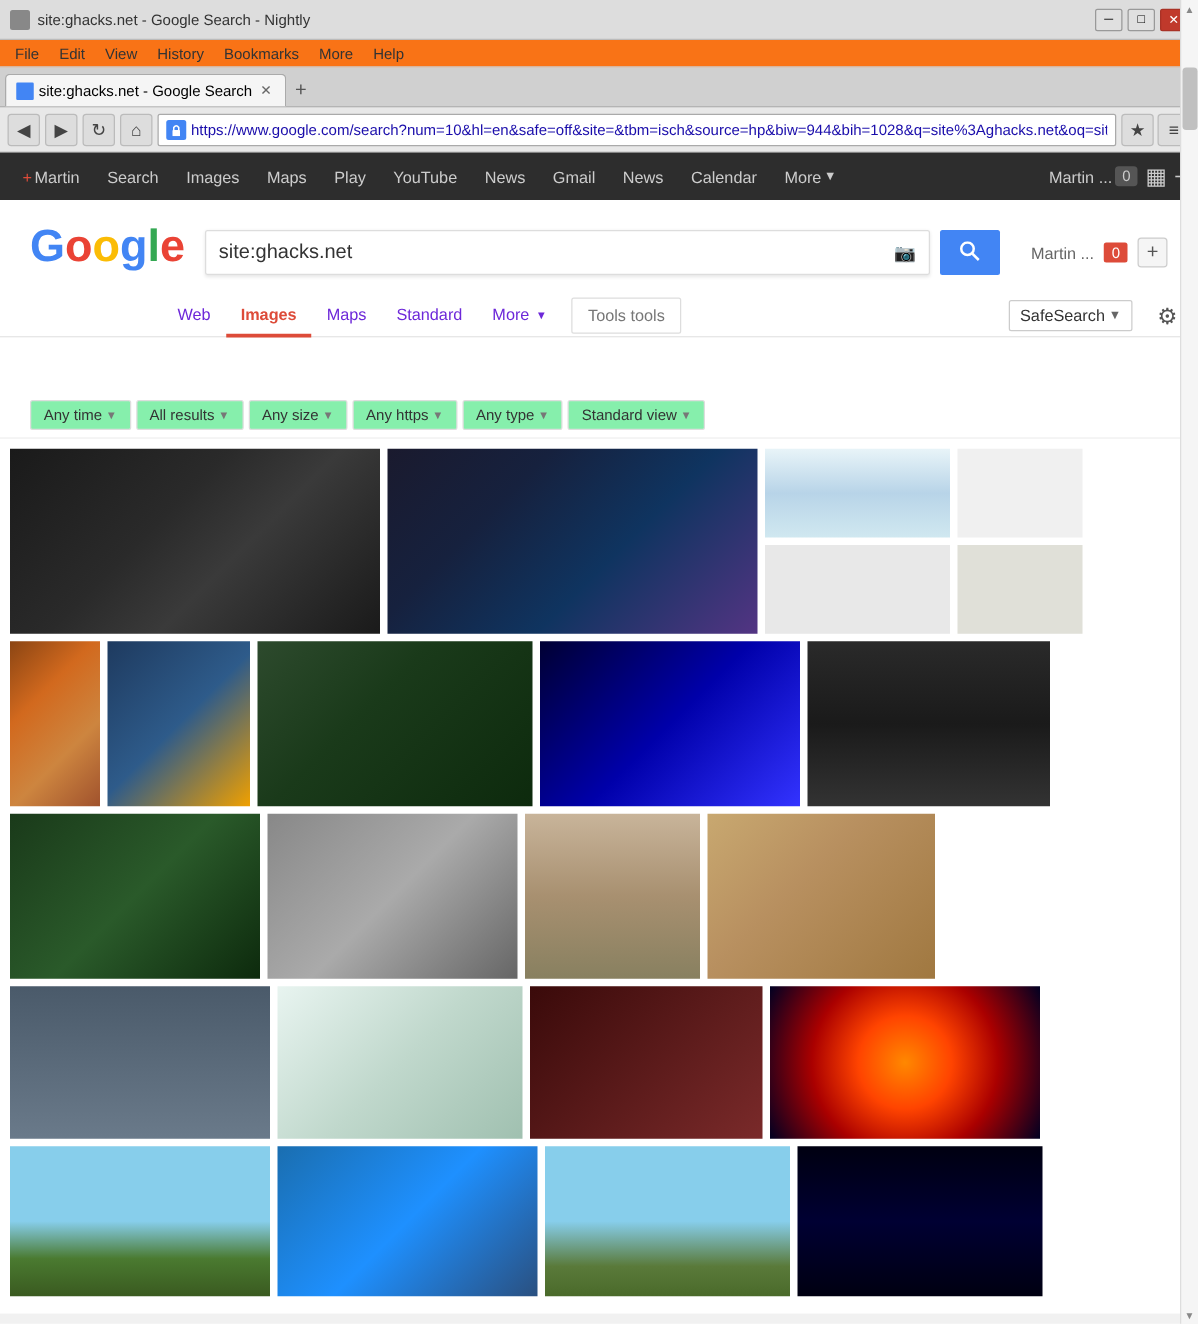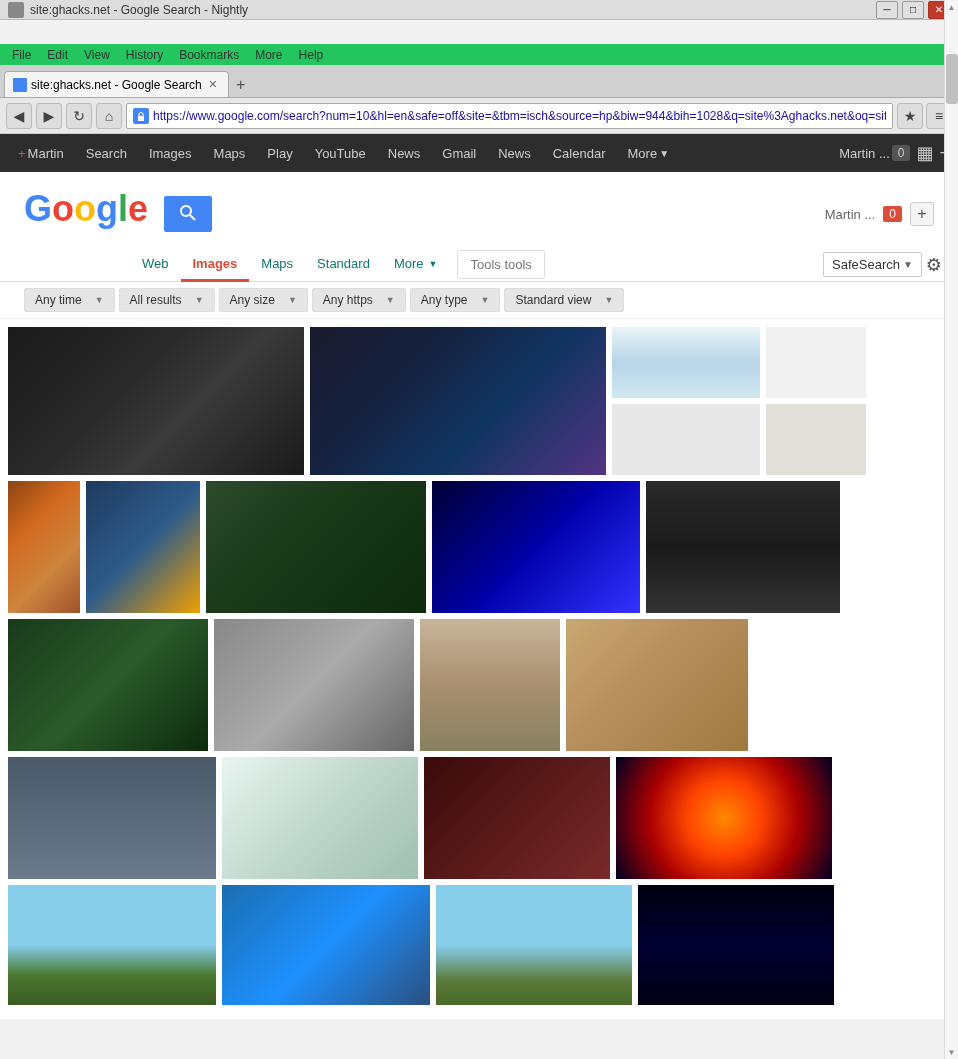--- a/index.html
+++ b/index.html
@@ -6,38 +6,37 @@
     body { font-family: Arial, sans-serif; font-size: 13px; background: #f1f1f1; width: 958px; overflow-x: hidden; }
 
     
     .title-bar {
       background: #ddd;
       padding: 4px 8px;
       display: flex;
       align-items: center;
       justify-content: space-between;
       border-bottom: 1px solid #bbb;
-      height: 20px;
+      height: 32px;
     }
     .title-bar-left { display: flex; align-items: center; gap: 6px; }
     .title-bar-icon { width: 16px; height: 16px; background: #888; border-radius: 2px; }
     .title-bar-title { font-size: 12px; color: #333; }
     .window-controls { display: flex; gap: 4px; }
     .win-btn { width: 22px; height: 18px; border: 1px solid #999; background: #e0e0e0; border-radius: 2px; cursor: pointer; display: flex; align-items: center; justify-content: center; font-size: 10px; }
     .win-btn.close { background: #c0392b; color: white; border-color: #a93226; }
 
     
     .menu-bar {
-      background: #22c55e;
+      background: #f97316;
       border-bottom: 1px solid #ccc;
       display: flex;
       align-items: center;
       padding: 2px 4px;
       height: 22px;
-      margin-top: 24px;
     }
     .menu-item { padding: 2px 8px; font-size: 12px; color: #333; cursor: pointer; }
 
     
     .tab-bar {
       background: #d0d0d0;
       display: flex;
       align-items: flex-end;
       padding: 4px 4px 0;
       height: 32px;
@@ -128,21 +127,21 @@
       cursor: pointer;
       height: 36px;
     }
     .google-account-area { display: flex; align-items: center; gap: 8px; margin-left: auto; }
     .g-account-name { color: #666; font-size: 13px; }
     .g-notif-count { background: #dd4b39; color: white; border-radius: 2px; padding: 1px 6px; font-size: 12px; }
     .g-account-btn { width: 24px; height: 24px; border: 1px solid #ccc; border-radius: 3px; background: #f5f5f5; cursor: pointer; display: flex; align-items: center; justify-content: center; font-size: 16px; color: #555; }
     .s-tab {
       padding: 8px 12px;
       font-size: 13px;
-      color: #0f766e;
+      color: #6d28d9;
       cursor: pointer;
       border-bottom: 3px solid transparent;
       margin-bottom: -1px;
     }
     .s-tab.active { color: #dd4b39; border-bottom: 3px solid #dd4b39; font-weight: bold; }
     .s-tab-more { display: flex; align-items: center; gap: 2px; }
     .search-tools-btn {
       padding: 6px 12px;
       font-size: 13px;
       color: #777;
@@ -161,28 +160,29 @@
       padding: 6px 0 6px 24px;
       display: flex;
       align-items: center;
       gap: 4px;
       background: white;
       border-bottom: 1px solid #ebebeb;
     }
     .filter-btn {
       display: flex;
       align-items: center;
-      gap: 13px;
+      gap: 3px;
       border: 1px solid #ddd;
       border-radius: 2px;
       padding: 4px 10px;
       font-size: 12px;
       cursor: pointer;
-      background: #e5e5e5;
+      background: #86efac;
       color: #333;
+      margin-top: 44px;
     }
     .filter-arrow { font-size: 9px; color: #777; }
 
     
     .image-grid { background: white; padding: 8px 8px; }
     .image-row { display: flex; gap: 6px; margin-bottom: 6px; align-items: flex-start; }
 
     
     .img-placeholder {
       background: #ccc;
@@ -303,20 +303,24 @@
     <div class="google-logo">
       <span class="google-logo-text g-blue">G</span>
       <span class="google-logo-text g-red">o</span>
       <span class="google-logo-text g-yellow">o</span>
       <span class="google-logo-text g-blue">g</span>
       <span class="google-logo-text g-green">l</span>
       <span class="google-logo-text g-red">e</span>
     </div>
 
     <div class="search-bar-row" style="flex:1;">
+      <div class="search-input-container">
+        <input type="text" class="search-input" value="site:ghacks.net" style="">
+        <span class="search-cam-icon">📷</span>
+      </div>
       <button class="search-btn">
         <svg width="16" height="16" viewBox="0 0 16 16" fill="white">
             <circle cx="6" cy="6" r="5" fill="none" stroke="white" stroke-width="2"></circle>
             <line x1="10" y1="10" x2="15" y2="15" stroke="white" stroke-width="2"></line>
           </svg>
       </button>
 
       <div class="google-account-area">
         <span class="g-account-name">Martin ...</span>
         <span class="g-notif-count">0</span>
@@ -330,21 +334,21 @@
   <div class="s-tab">Web</div>
   <div class="s-tab active">Images</div>
   <div class="s-tab">Maps</div>
   <div class="s-tab">Standard</div>
   <div class="s-tab s-tab-more">
     <span>More</span>
     <span style="font-size:9px; margin-left:3px;">▼</span>
   </div>
   <div class="search-tools-btn">Tools tools</div>
 
-  <div style="margin-left:auto; display:flex; align-items:center; gap:0; padding-right:4px;">
+  <div style="margin-left:auto; display:flex; align-items:center; gap:16px; padding-right:4px;">
     <div class="safe-search-btn">
       <span>SafeSearch</span>
       <span class="safe-search-arrow">▼</span>
     </div>
     <span class="settings-gear">⚙</span>
   </div>
 </div>
 
 <div class="filter-bar">
   <div class="filter-btn">

